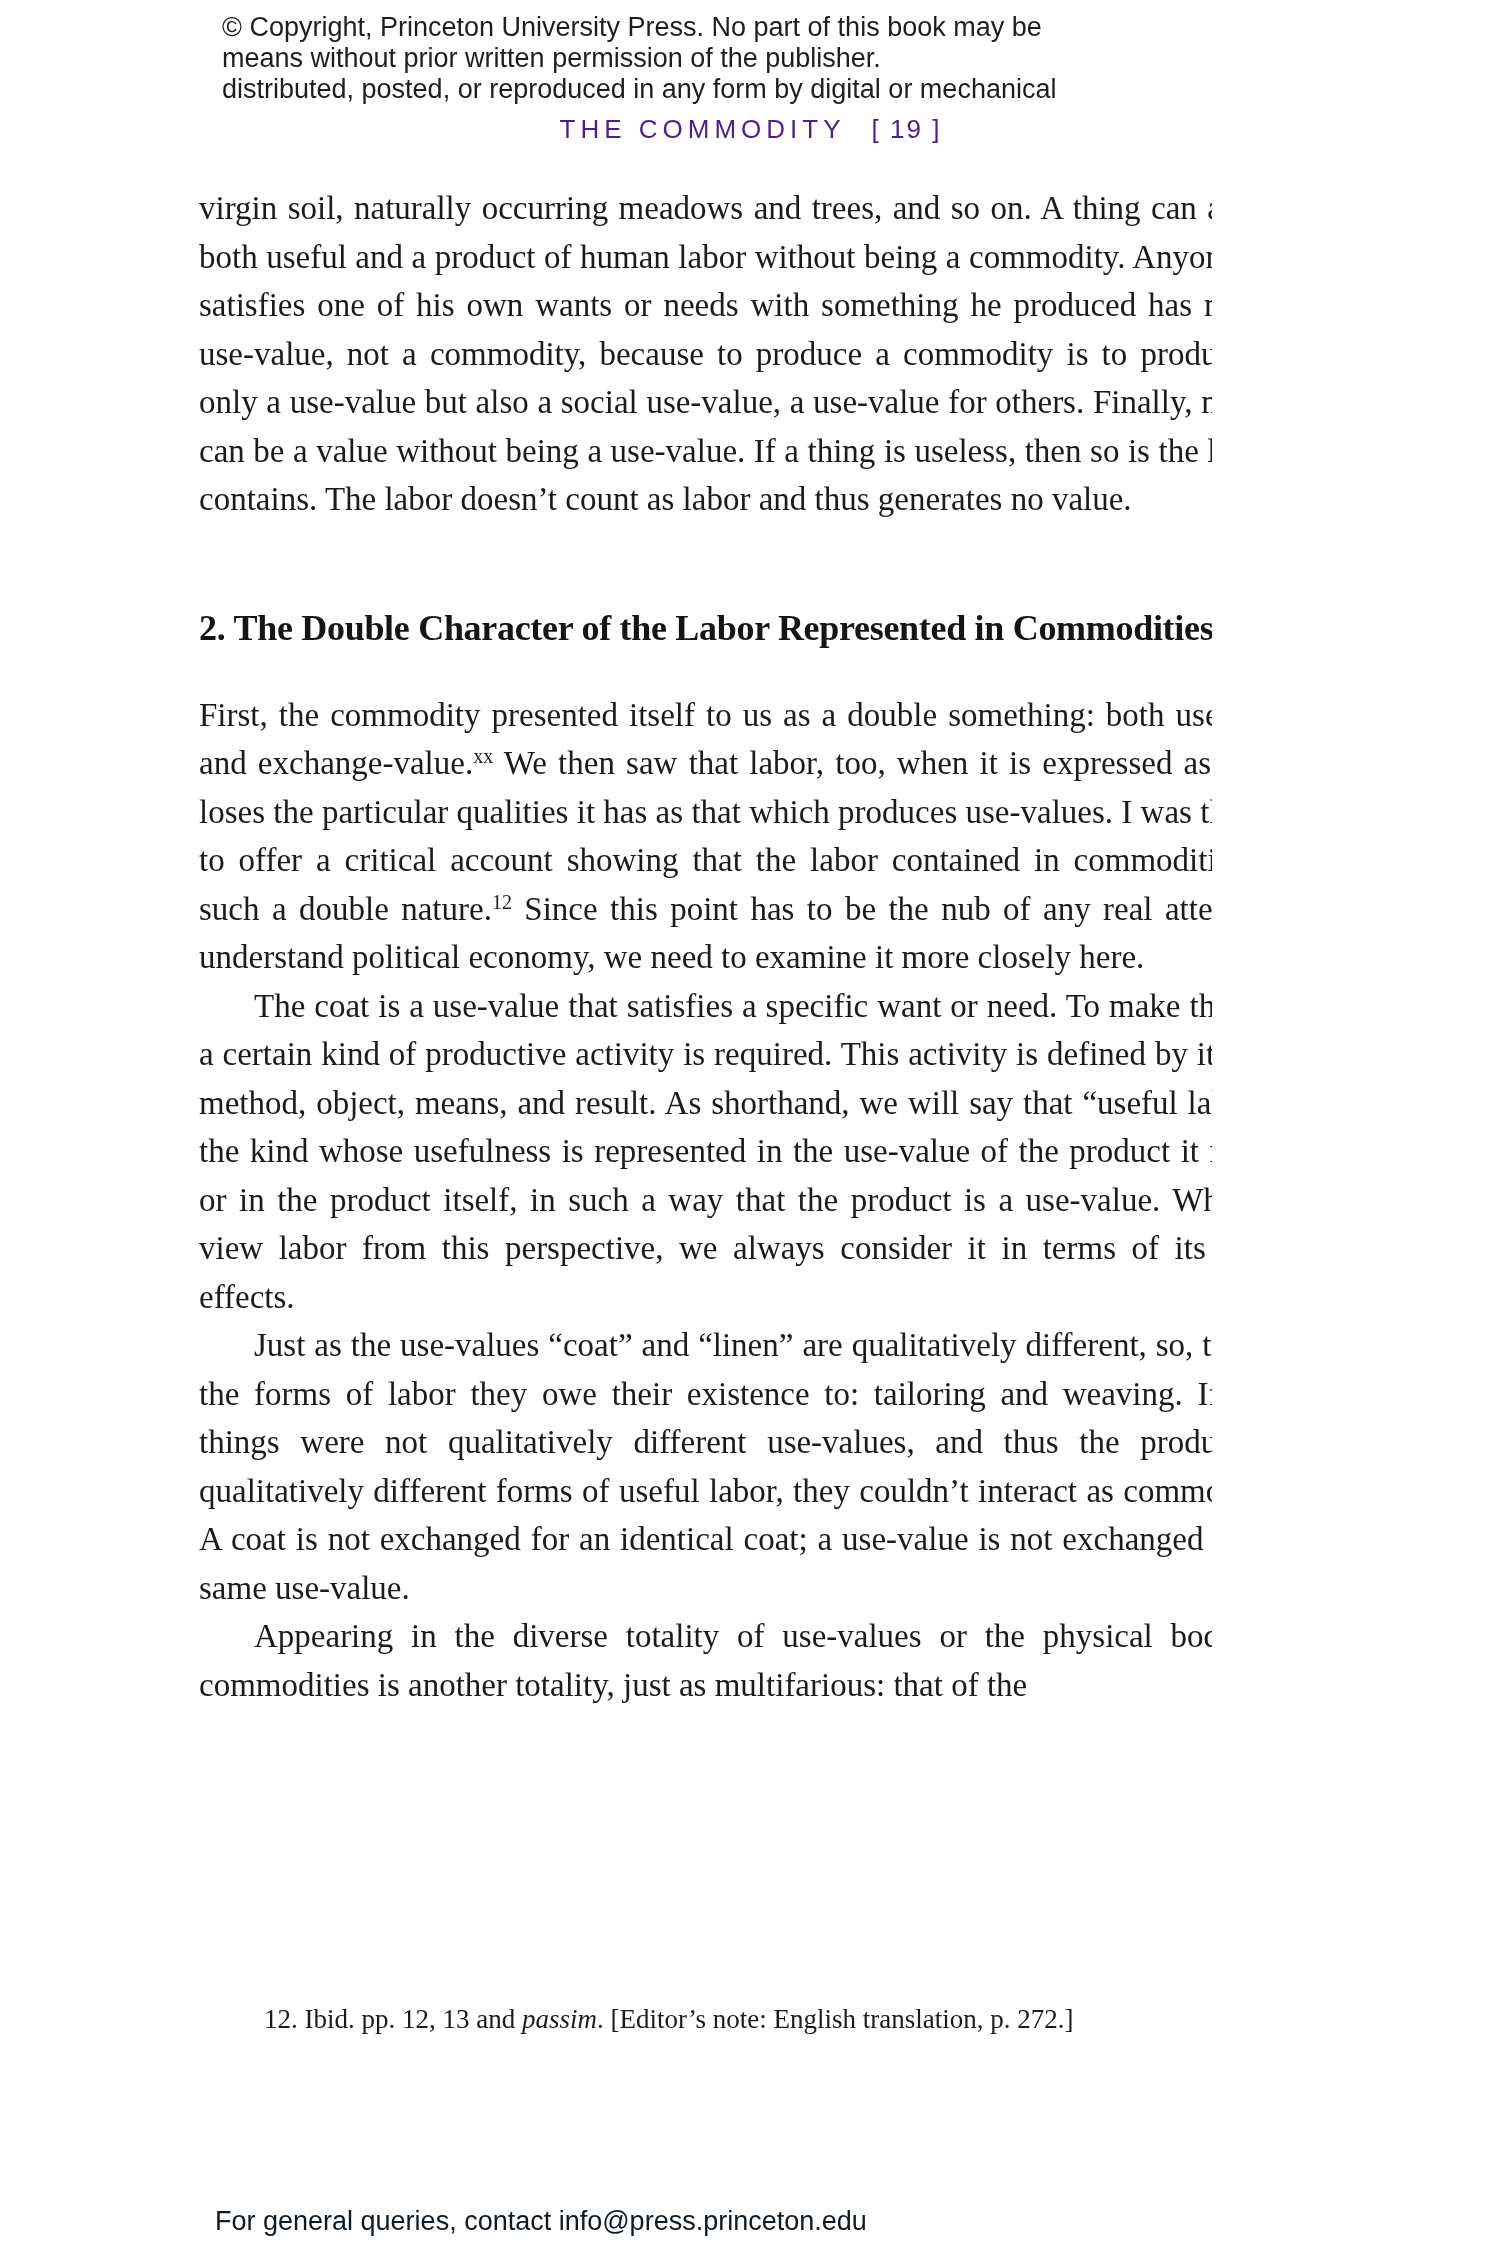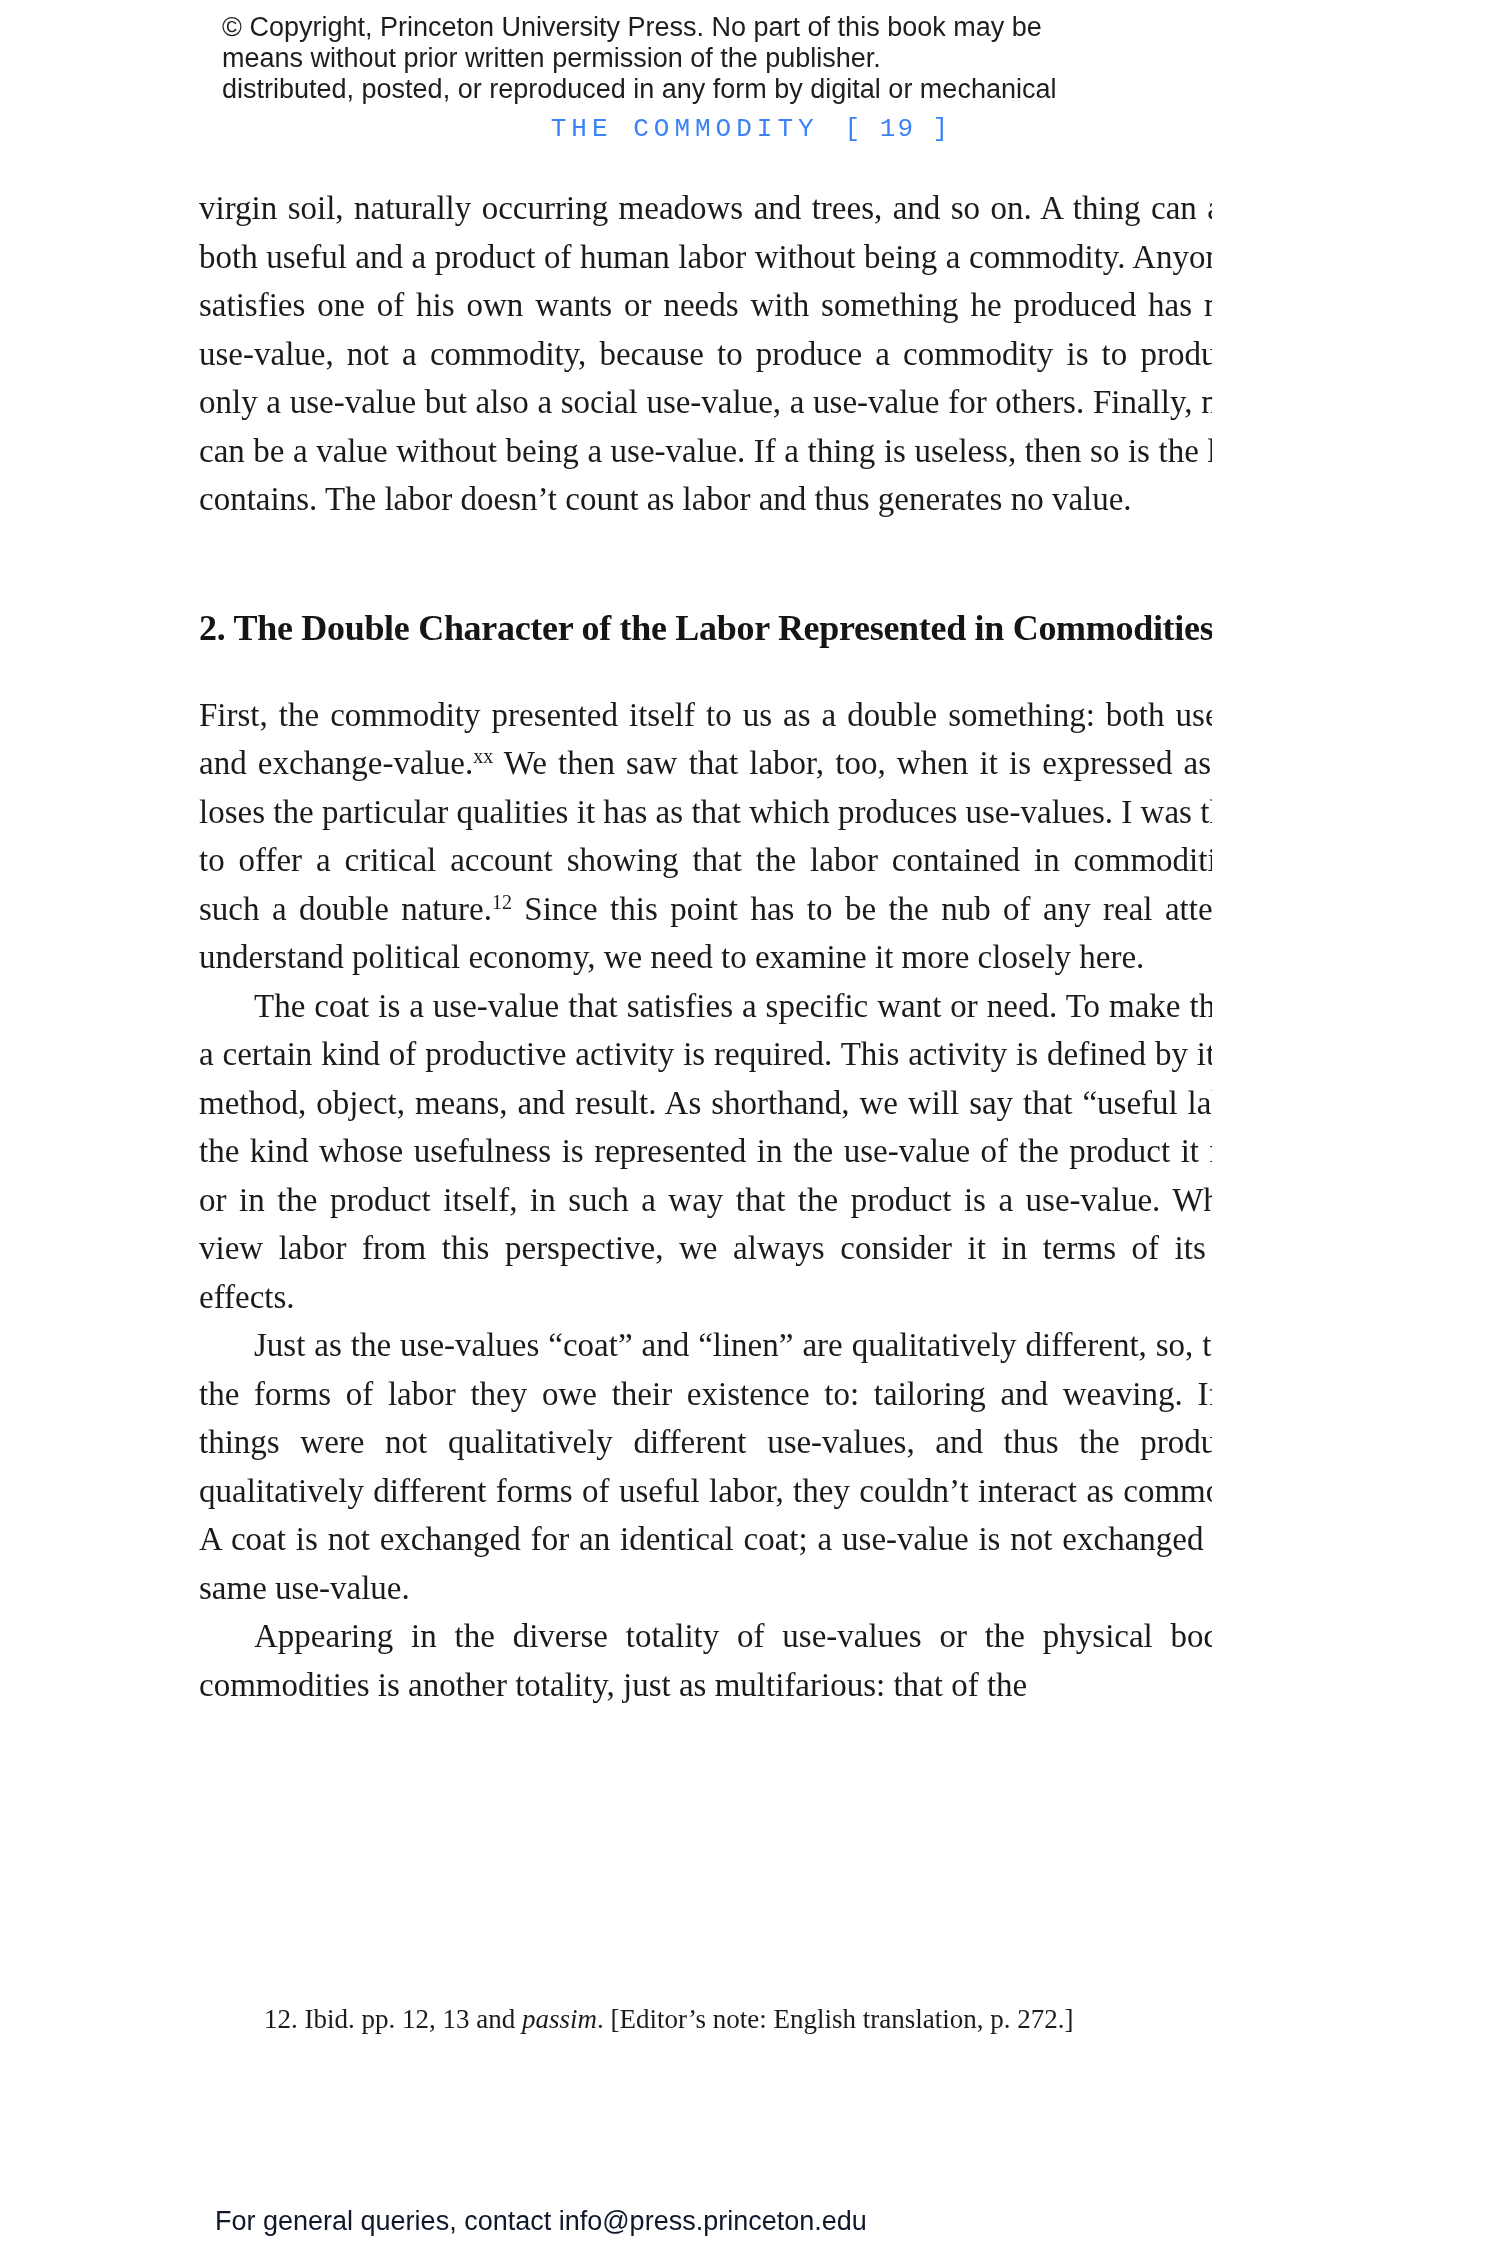--- a/index.html
+++ b/index.html
@@ -18,24 +18,24 @@
     font-size: 27px;
     line-height: 31px;
     color: #1e1e1e;
   }
   .running-head {
     position: absolute;
     left: 199px;
     top: 114px;
     width: 1103px;
     text-align: center;
-    font-family: Liberation Mono, monospace;
+    font-family: Liberation Sans, sans-serif;
     font-size: 26px;
     letter-spacing: 5px;
-    color: #3b82f6;
+    color: #4c1d95;
     white-space: nowrap;
   }
   .running-head .pagenum {
     margin-left: 26px;
     letter-spacing: 2px;
   }
   .body-col {
     position: absolute;
     left: 199px;
     top: 184px;

